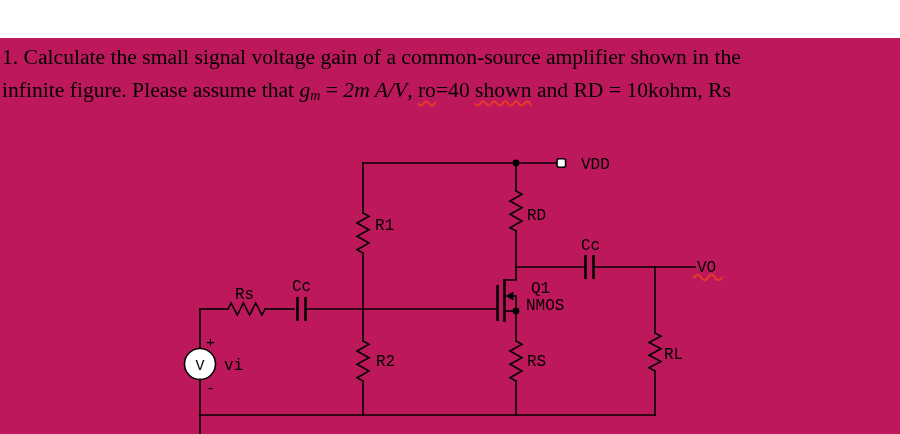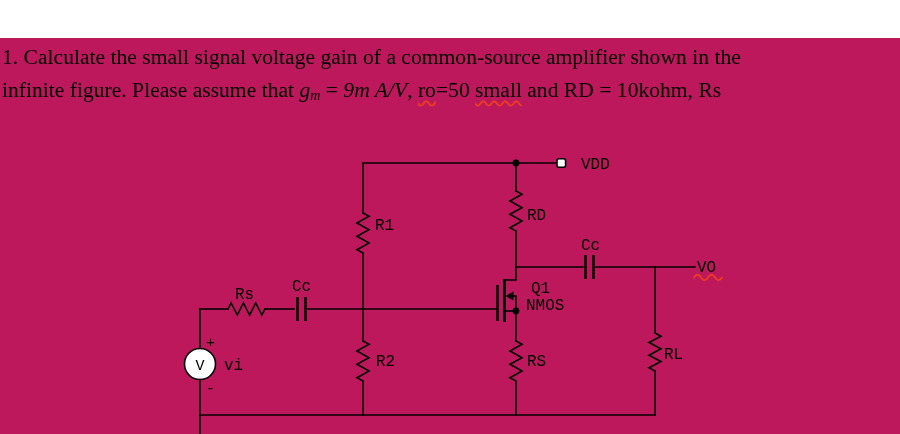--- a/index.html
+++ b/index.html
@@ -23,21 +23,21 @@
   .lbl-s{font-family:"Liberation Mono",monospace;font-size:15px;fill:#000;}
   .rsq{stroke:var(--red);stroke-width:2;fill:none;stroke-linecap:round;}
 </style>
 </head>
 <body>
 
 <div class="page">
 
   <div class="problem">
     <div class="tline"><span class="seg">1. Calculate the small signal voltage gain of a common-source amplifier shown in the</span></div>
-    <div class="tline"><span class="seg">infinite figure. Please assume that </span><span class="seg it">g</span><span class="seg isub">m</span><span class="seg"> = </span><span class="seg it">9m A/V</span><span class="seg">, </span><span class="seg sq-red">ro</span><span class="seg">=50 </span><span class="seg sq-red">small</span><span class="seg"> and RD = 10kohm, Rs</span></div>
+    <div class="tline"><span class="seg">infinite figure. Please assume that </span><span class="seg it">g</span><span class="seg isub">m</span><span class="seg"> = </span><span class="seg it">2m A/V</span><span class="seg">, </span><span class="seg sq-red">ro</span><span class="seg">=40 </span><span class="seg sq-red">shown</span><span class="seg"> and RD = 10kohm, Rs</span></div>
   </div>
 
   <svg class="circuit" viewBox="0 0 900 434" xmlns="http://www.w3.org/2000/svg">
 
     <g>
       <path class="w" d="M363,125 H556"></path>
       <circle class="dot" cx="516" cy="125" r="3.4"></circle>
     </g>
     <g>
       <rect class="port" x="557" y="120.7" width="8.6" height="8.6" rx="2"></rect>

